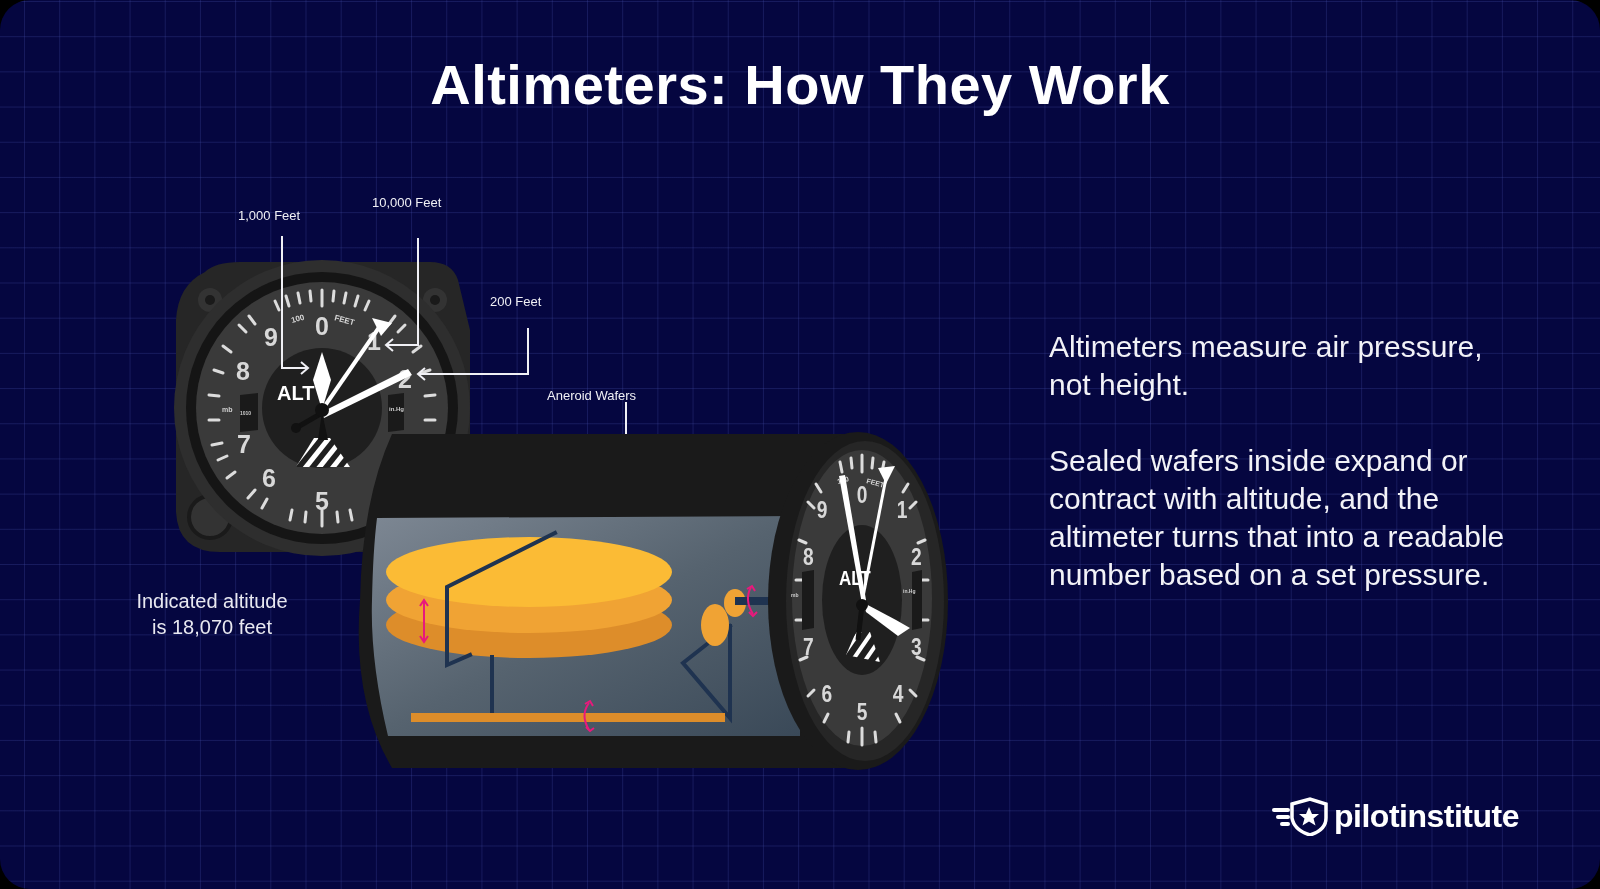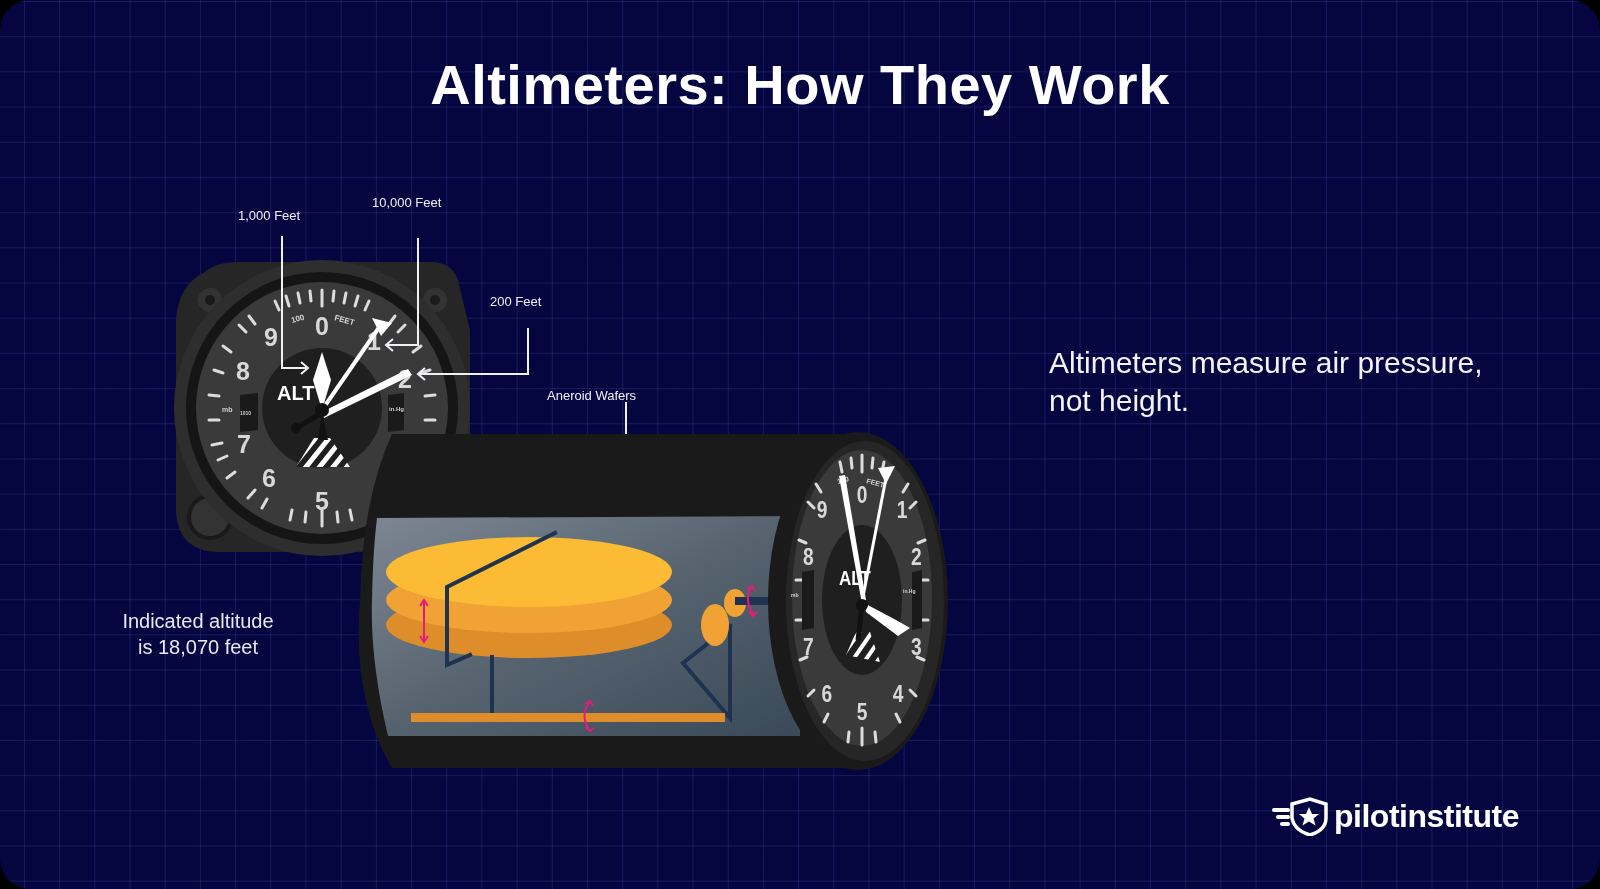--- a/index.html
+++ b/index.html
@@ -9,21 +9,21 @@
     background-image:
       linear-gradient(to right, rgba(70,80,170,0.28) 1px, transparent 1px),
       linear-gradient(to bottom, rgba(70,80,170,0.28) 1px, transparent 1px);
     background-size:35.2px 35.2px;
     background-position:24px 1px;
   }
   .title{position:absolute;left:0;width:1600px;top:52px;text-align:center;color:#fff;font-weight:bold;font-size:56px;letter-spacing:0.5px;}
   .label{position:absolute;color:#f0f0f5;font-size:13px;white-space:nowrap;text-align:right;}
   .caption{position:absolute;color:#e8e8f0;font-size:20px;text-align:center;line-height:26px;}
   .body-text{position:absolute;left:1049px;width:480px;color:#f2f2f7;font-size:30px;line-height:38px;}
-  .body-text p{margin:16px 0 38px 0;}
+  .body-text p{margin:0 0 38px 0;}
   svg.diagram{position:absolute;left:0;top:0;}
   .logo{position:absolute;left:1270px;top:796px;display:flex;align-items:center;}
   .logo-text{color:#fff;font-weight:bold;font-size:32px;letter-spacing:-0.5px;margin-left:6px;}
 </style>
 </head>
 <body>
 
 <div class="canvas">
 
   <div class="title">Altimeters: How They Work</div>
@@ -258,27 +258,28 @@
       <path d="M864 603 L896 620 L910 628 L898 636 L866 612 Z" fill="#fff"></path>
       <circle cx="862" cy="605" r="6" fill="#111"></circle>
     </g>
   </svg>
 
   <div class="label" style="left:238px;top:208px;">1,000 Feet</div>
   <div class="label" style="left:372px;top:195px;">10,000 Feet</div>
   <div class="label" style="left:490px;top:294px;">200 Feet</div>
   <div class="label" style="left:547px;top:388px;">Aneroid Wafers</div>
 
-  <div class="caption" style="left:98px;top:588px;width:200px;margin-top:20px;">
+  <div class="caption" style="left:112px;top:588px;width:200px;">
     <div>Indicated altitude</div>
     <div>is 18,070 feet</div>
   </div>
 
   <div class="body-text" style="top:328px;">
     <p>Altimeters measure air pressure, not height.</p>
+    <p>Sealed wafers inside expand or contract with altitude, and the altimeter turns that into a readable number based on a set pressure.</p>
   </div>
 
   <div class="logo">
     <svg width="58" height="40" viewBox="0 0 58 40">
       <g fill="#fff">
         <rect x="2" y="12" width="18" height="4" rx="2"></rect>
         <rect x="6" y="19" width="14" height="4" rx="2"></rect>
         <rect x="10" y="26" width="10" height="4" rx="2"></rect>
       </g>
       <path d="M22 8 L40 3 L56 8 L56 22 Q56 34 40 39 Q24 34 22 22 Z" fill="none" stroke="#fff" stroke-width="3.5"></path>

